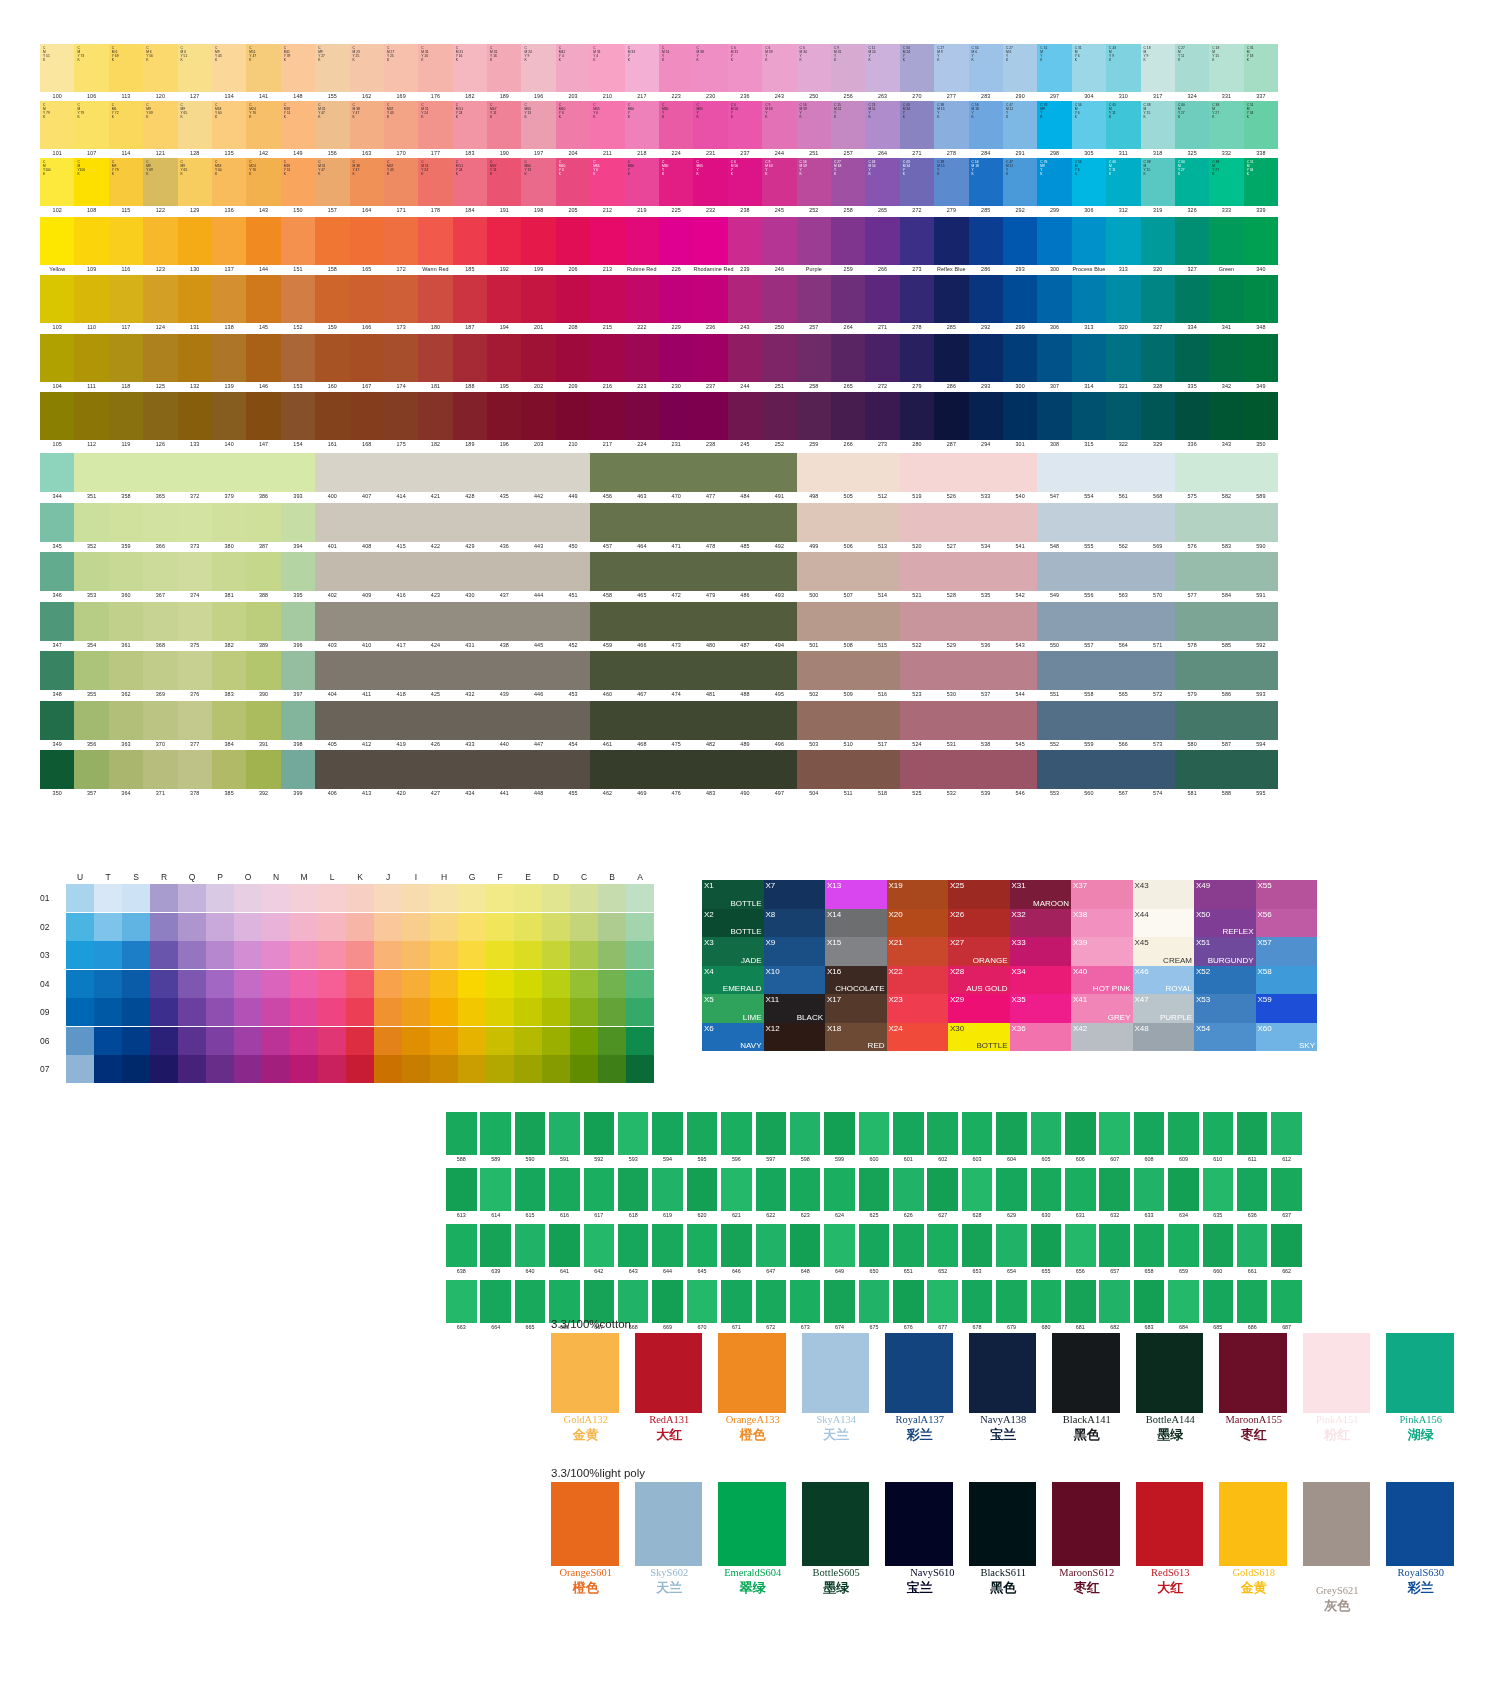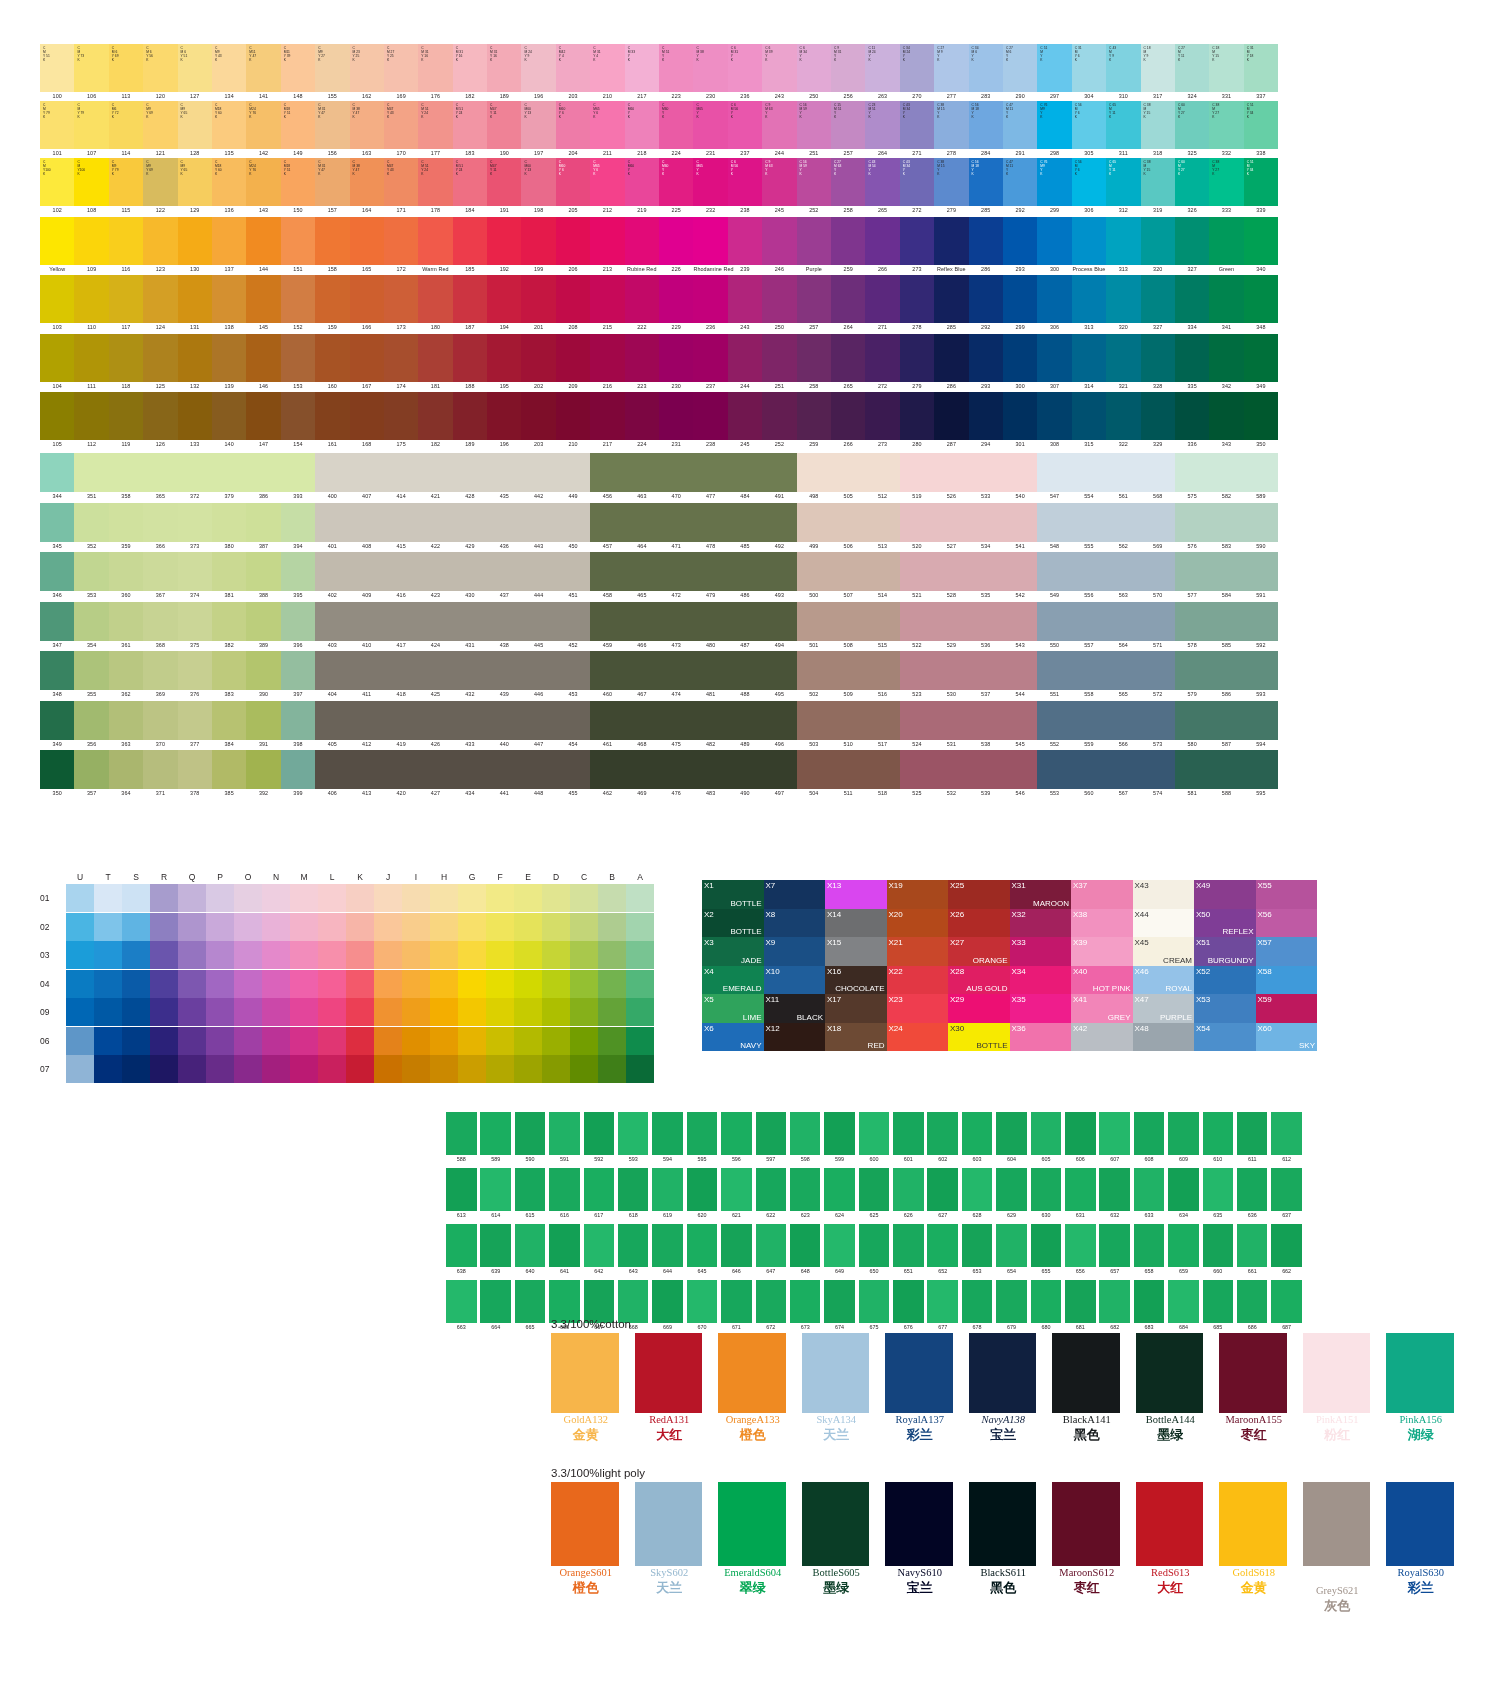--- a/index.html
+++ b/index.html
@@ -3113,21 +3113,21 @@
         <span class="xname">GREY</span>
       </div>
       <div class="xcell" style="background: rgb(185, 196, 203);">
         <span class="xid">X47</span>
         <span class="xname">PURPLE</span>
       </div>
       <div class="xcell" style="background: rgb(63, 127, 192);">
         <span class="xid">X53</span>
         <span class="xname"></span>
       </div>
-      <div class="xcell" style="background: #be185d;">
+      <div class="xcell" style="background: #1d4ed8;">
         <span class="xid">X59</span>
         <span class="xname"></span>
       </div>
     </div>
     <div class="xrow">
       <div class="xcell" style="background: rgb(30, 108, 184);">
         <span class="xid">X6</span>
         <span class="xname">NAVY</span>
       </div>
       <div class="xcell" style="background: rgb(46, 26, 20);">
@@ -3603,21 +3603,21 @@
         <div class="fab-en" style="color: rgb(164, 197, 221);">SkyA134</div>
         <div class="fab-cn" style="color: rgb(164, 197, 221);">天兰</div>
       </div>
       <div class="fab-item">
         <div class="fab-chip" style="background: rgb(20, 68, 126);"></div>
         <div class="fab-en" style="color: rgb(20, 68, 126);">RoyalA137</div>
         <div class="fab-cn" style="color: rgb(20, 68, 126);">彩兰</div>
       </div>
       <div class="fab-item">
         <div class="fab-chip" style="background: rgb(16, 32, 63);"></div>
-        <div class="fab-en" style="color: rgb(16, 32, 63); font-style: italic;">NavyA138</div>
+        <div class="fab-en" style="color: rgb(16, 32, 63);">NavyA138</div>
         <div class="fab-cn" style="color: rgb(16, 32, 63);">宝兰</div>
       </div>
       <div class="fab-item">
         <div class="fab-chip" style="background: rgb(21, 25, 27);"></div>
         <div class="fab-en" style="color: rgb(21, 25, 27);">BlackA141</div>
         <div class="fab-cn" style="color: rgb(21, 25, 27);">黑色</div>
       </div>
       <div class="fab-item">
         <div class="fab-chip" style="background: rgb(12, 43, 31);"></div>
         <div class="fab-en" style="color: rgb(12, 43, 31);">BottleA144</div>
@@ -3659,21 +3659,21 @@
         <div class="fab-en" style="color: rgb(0, 166, 81);">EmeraldS604</div>
         <div class="fab-cn" style="color: rgb(0, 166, 81);">翠绿</div>
       </div>
       <div class="fab-item">
         <div class="fab-chip" style="background: rgb(10, 61, 38);"></div>
         <div class="fab-en" style="color: rgb(10, 61, 38);">BottleS605</div>
         <div class="fab-cn" style="color: rgb(10, 61, 38);">墨绿</div>
       </div>
       <div class="fab-item">
         <div class="fab-chip" style="background: rgb(2, 5, 36);"></div>
-        <div class="fab-en" style="color: rgb(2, 5, 36);">NavyS610</div>
+        <div class="fab-en" style="color: rgb(2, 5, 36); text-align: right;">NavyS610</div>
         <div class="fab-cn" style="color: rgb(2, 5, 36);">宝兰</div>
       </div>
       <div class="fab-item">
         <div class="fab-chip" style="background: rgb(0, 20, 23);"></div>
         <div class="fab-en" style="color: rgb(0, 20, 23);">BlackS611</div>
         <div class="fab-cn" style="color: rgb(0, 20, 23);">黑色</div>
       </div>
       <div class="fab-item">
         <div class="fab-chip" style="background: rgb(98, 13, 37);"></div>
         <div class="fab-en" style="color: rgb(98, 13, 37);">MaroonS612</div>

